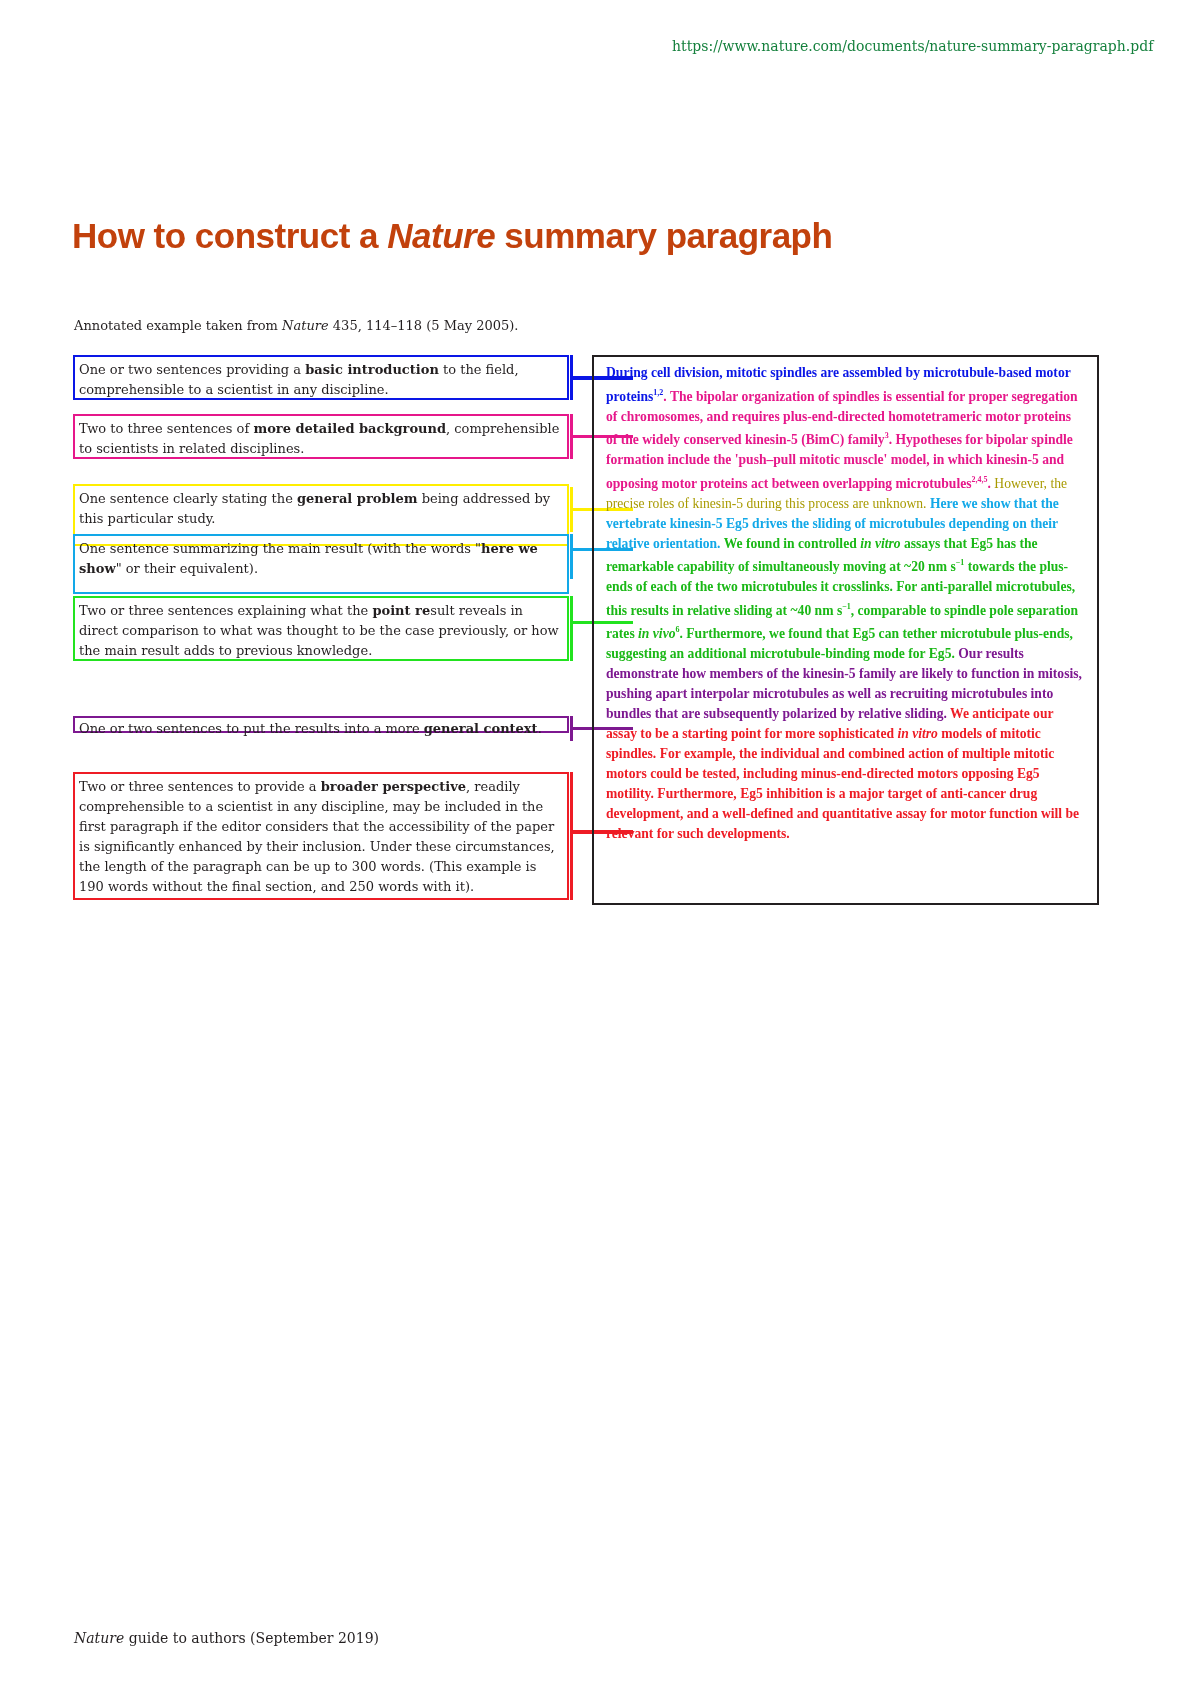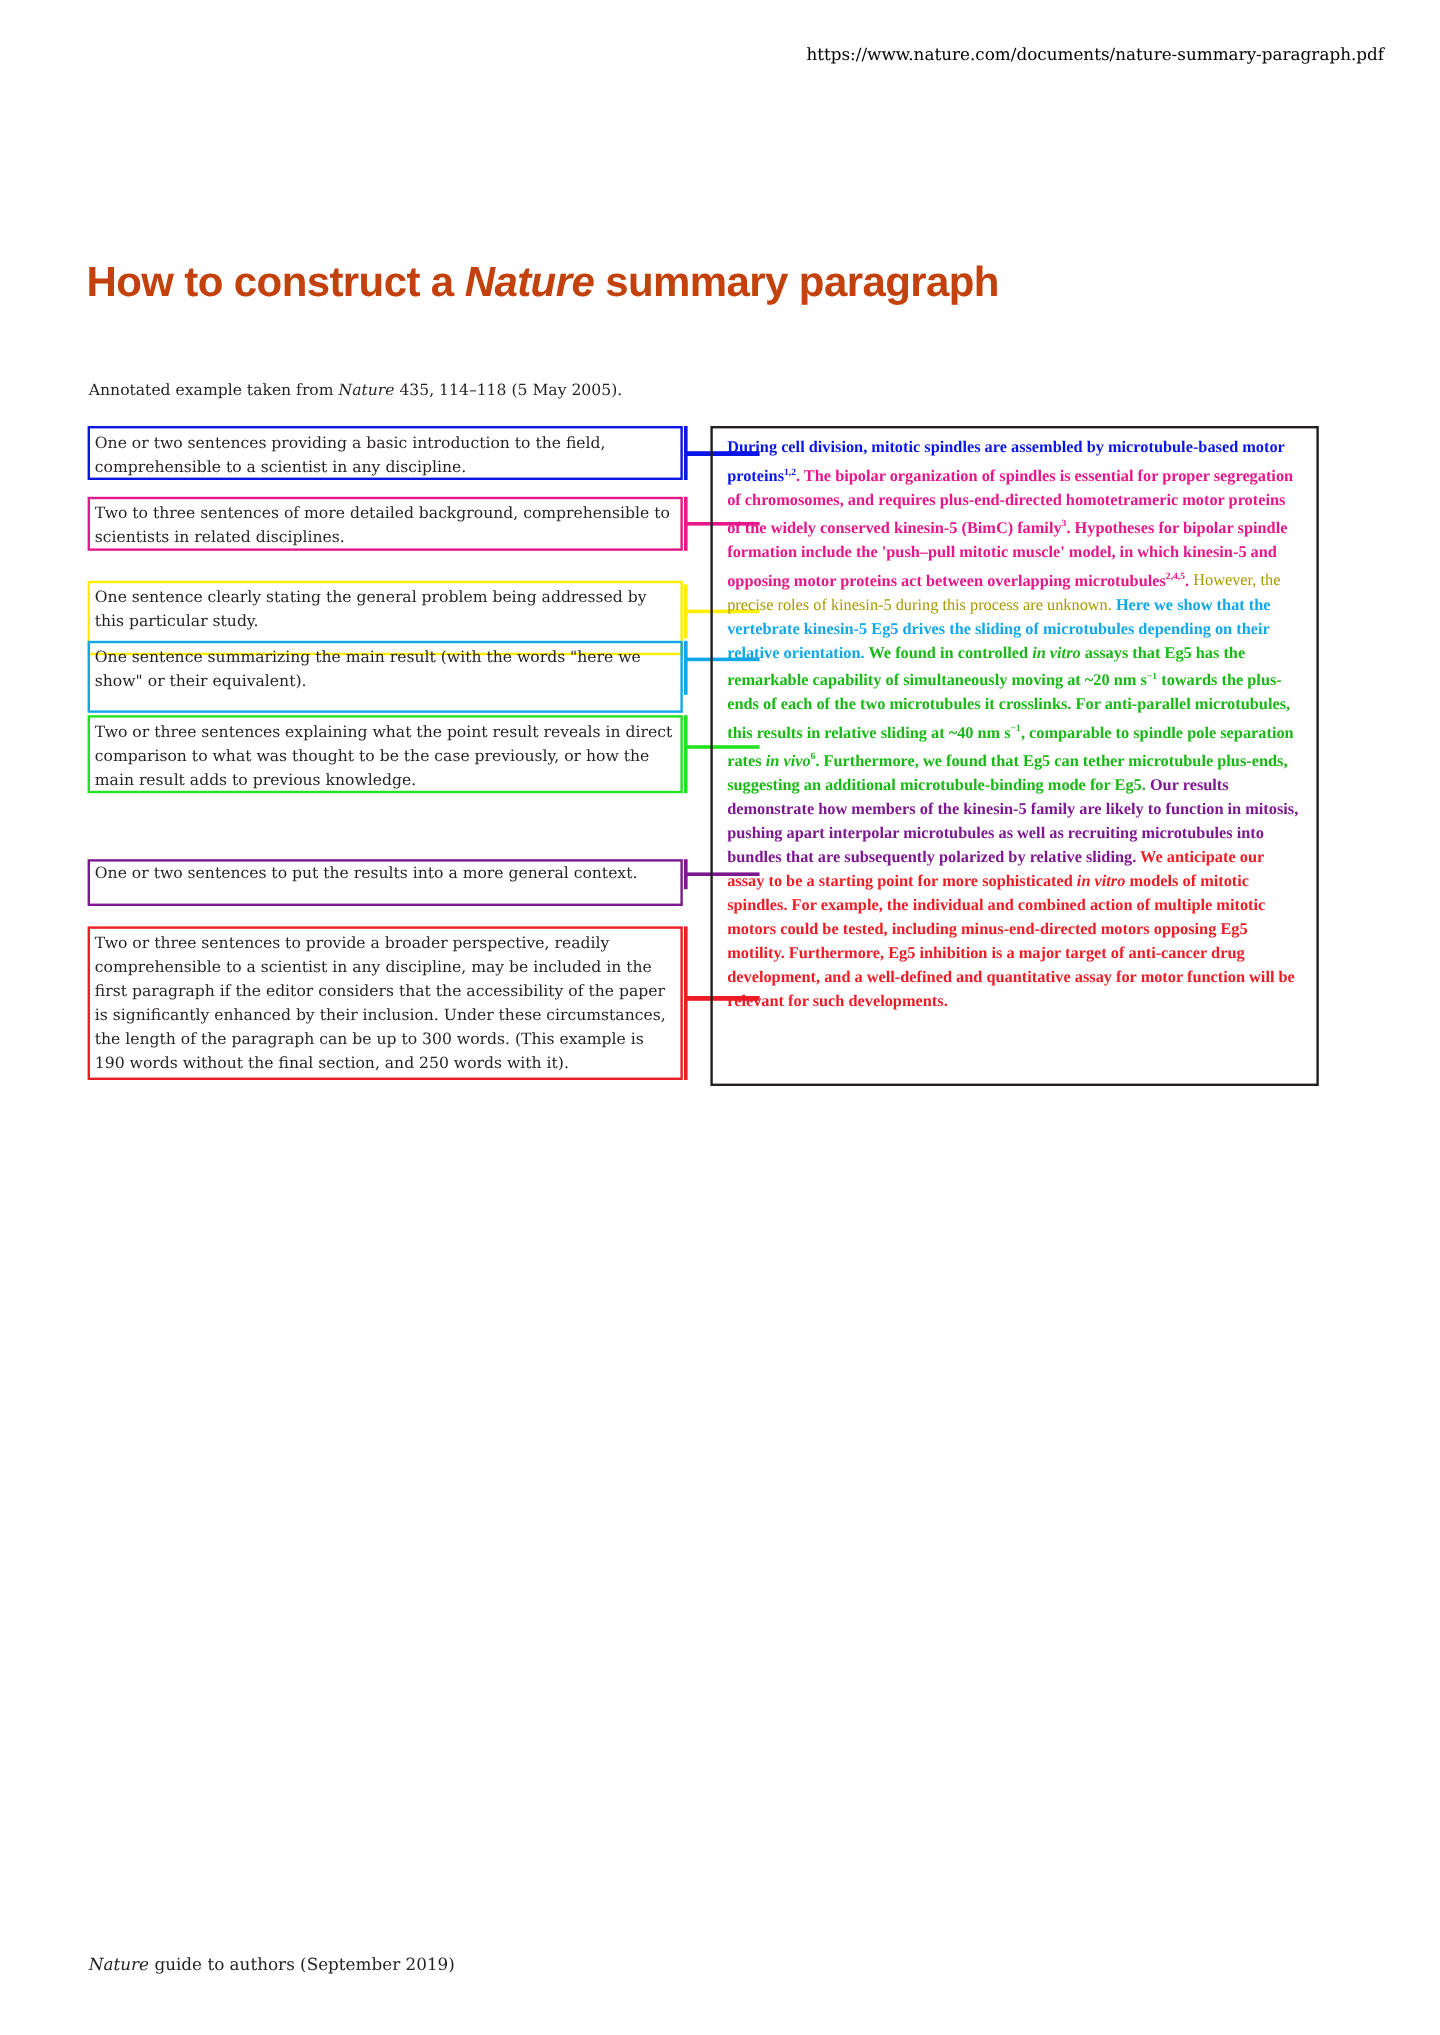--- a/index.html
+++ b/index.html
@@ -1,24 +1,24 @@
 <!DOCTYPE html>
 <html><head>
 <meta charset="utf-8">
 <style>
   html, body { margin:0; padding:0; background:#fff; }
   body { width:1200px; height:1696px; position:relative; overflow:hidden;
          font-family:"DejaVu Serif", serif; color:#231f20; }
-  .url { position:absolute; left:672px; top:38px; font-size:14px; color:#000000; }
+  .url { position:absolute; left:672px; top:38px; font-size:14px; color:#15803d; }
   .title { position:absolute; left:72px; top:216px; margin:0; font-family:"Liberation Sans", sans-serif;
            font-weight:bold; font-size:35px; color:#c2410c; letter-spacing:-0.5px; }
   .subtitle { position:absolute; left:74px; top:318px; font-size:13px; }
   .note { position:absolute; left:73px; width:496px; box-sizing:border-box; border:2.5px solid;
           padding:3px 4px; font-size:13px; line-height:20px; }
-  .note b { font-weight:normal; }
+  .note b { font-weight:bold; }
   .conn-v { position:absolute; width:2.5px; }
   .conn-h { position:absolute; height:2.5px; }
   .para { position:absolute; left:592px; top:355px; width:507px; height:550px; box-sizing:border-box;
           border:2.5px solid #231f20; padding:6px 12px; font-size:13.6px; line-height:20px;
           font-weight:bold; font-family:"Liberation Serif", serif; }
   .footer { position:absolute; left:74px; top:1630px; font-size:14px;text-align:center; }
   sup { font-size:8px; }
 </style>
 </head>
 <body>
@@ -27,21 +27,21 @@
 
 <h1 class="title"><span>How to construct a </span><i>Nature</i><span> summary paragraph</span></h1>
 
 <div class="subtitle"><span>Annotated example taken from </span><i>Nature</i><span> 435, 114–118 (5 May 2005).</span></div>
 
 <div class="note" style="top:355px;height:45px;border-color:#0a16e6;"><span>One or two sentences providing a </span><b>basic introduction</b><span> to the field, comprehensible to a scientist in any discipline.</span></div>
 <div class="note" style="top:414px;height:45px;border-color:#e6178a;"><span>Two to three sentences of </span><b>more detailed background</b><span>, comprehensible to scientists in related disciplines.</span></div>
 <div class="note" style="top:484px;height:62px;border-color:#ffee00;"><span>One sentence clearly stating the </span><b>general problem</b><span> being addressed by this particular study.</span></div>
 <div class="note" style="top:534px;height:60px;border-color:#12a8e8;"><span>One sentence summarizing the main result (with the words "</span><b>here we show</b><span>" or their equivalent).</span></div>
 <div class="note" style="top:596px;height:65px;border-color:#22e31f;"><span>Two or three sentences explaining what the </span><b>point re</b><span>sult reveals in direct comparison to what was thought to be the case previously, or how the main result adds to previous knowledge.</span></div>
-<div class="note" style="top:716px;height:39px;border-color:#7d1890;padding-top:1px;"><span>One or two sentences to put the results into a more </span><b>general context</b><span>.</span></div>
+<div class="note" style="top:716px;height:17px;border-color:#7d1890;padding-top:1px;"><span>One or two sentences to put the results into a more </span><b>general context</b><span>.</span></div>
 <div class="note" style="top:772px;height:128px;border-color:#ee1c25;"><span>Two or three sentences to provide a </span><b>broader perspective</b><span>, readily comprehensible to a scientist in any discipline, may be included in the first paragraph if the editor considers that the accessibility of the paper is significantly enhanced by their inclusion. Under these circumstances, the length of the paragraph can be up to 300 words. (This example is 190 words without the final section, and 250 words with it).</span></div>
 
 <div class="conn-v" style="left:570px;top:355px;height:45px;background:#0a16e6;"></div>
 <div class="conn-h" style="left:570px;top:376px;width:63px;height:4px;background:#0a16e6;"></div>
 <div class="conn-v" style="left:570px;top:414px;height:45px;background:#e6178a;"></div>
 <div class="conn-h" style="left:570px;top:435px;width:63px;background:#e6178a;"></div>
 <div class="conn-v" style="left:570px;top:487px;height:45px;background:#ffee00;"></div>
 <div class="conn-h" style="left:570px;top:508px;width:63px;background:#ffee00;"></div>
 <div class="conn-v" style="left:570px;top:534px;height:45px;background:#12a8e8;"></div>
 <div class="conn-h" style="left:570px;top:548px;width:63px;background:#12a8e8;"></div>

